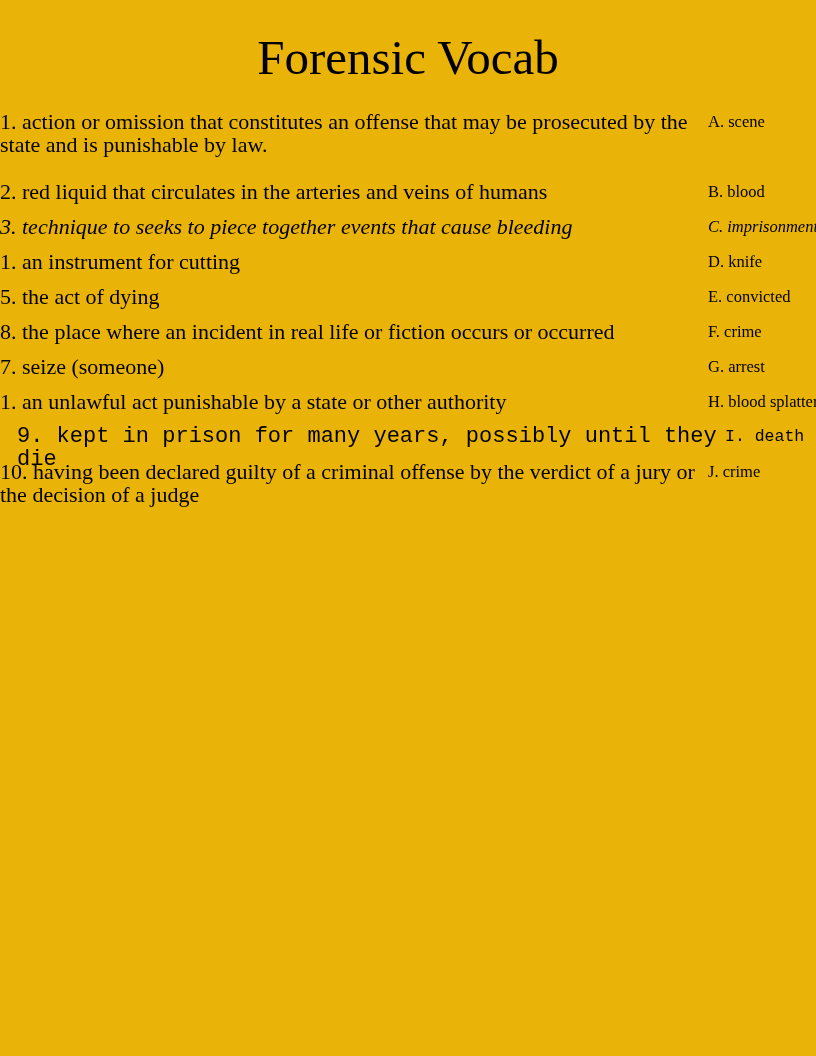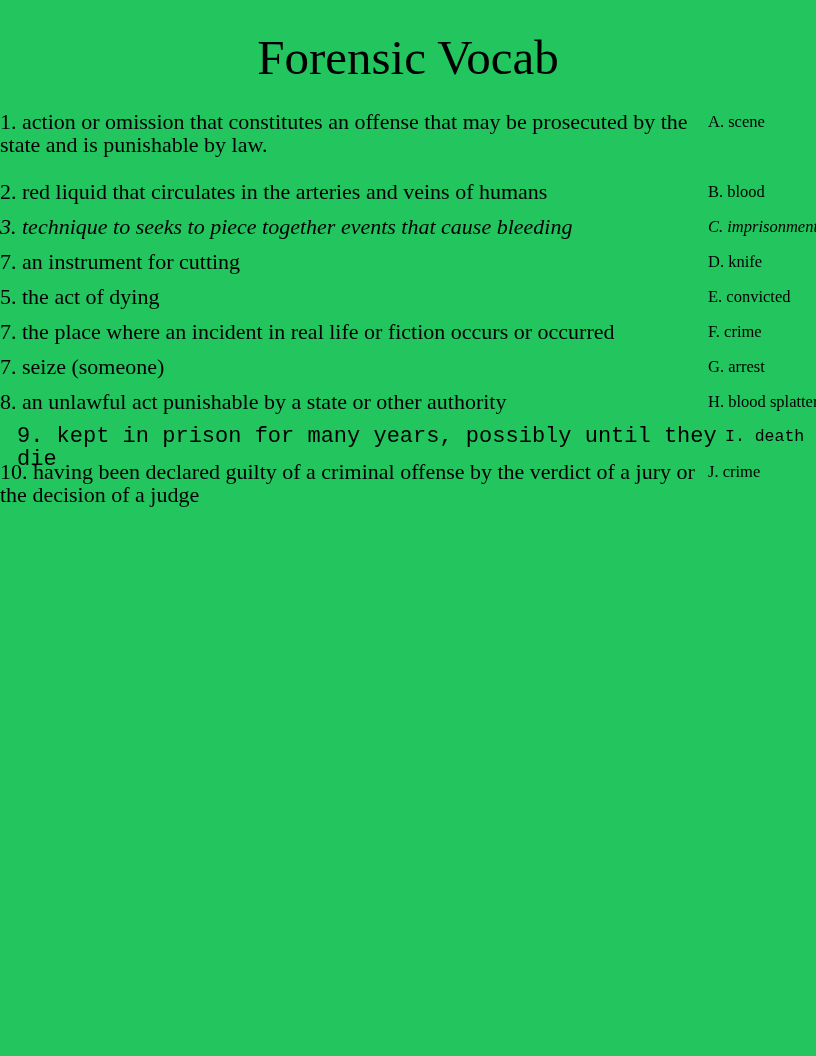--- a/index.html
+++ b/index.html
@@ -11,21 +11,21 @@
     width: 816px;
     height: 1056px;
     font-family: "Liberation Serif", "DejaVu Serif", serif;
     color: #000000;
     overflow: hidden;
   }
   .page {
     position: relative;
     width: 816px;
     height: 1056px;
-    background: #22c55e;
+    background: #eab308;
     box-sizing: border-box;
   }
   .doc-title {
     width: 816px;
     text-align: center;
     font-size: 49px;
     line-height: 1.0;
     font-weight: normal;
     margin: 0;
     padding-top: 33px;
@@ -77,37 +77,37 @@
       </div>
       <div class="row" style="position: absolute; top: 70px; left: 0px; height: 35px;">
         <div class="prompt">2. red liquid that circulates in the arteries and veins of humans</div>
         <div class="option">B. blood</div>
       </div>
       <div class="row" style="position: absolute; top: 105px; left: 0px; height: 35px; font-style: italic;">
         <div class="prompt">3. technique to seeks to piece together events that cause bleeding</div>
         <div class="option">C. imprisonment</div>
       </div>
       <div class="row" style="position: absolute; top: 140px; left: 0px; height: 35px;">
-        <div class="prompt">7. an instrument for cutting</div>
+        <div class="prompt">1. an instrument for cutting</div>
         <div class="option">D. knife</div>
       </div>
       <div class="row" style="position: absolute; top: 175px; left: 0px; height: 35px;">
         <div class="prompt">5. the act of dying</div>
         <div class="option">E. convicted</div>
       </div>
       <div class="row" style="position: absolute; top: 210px; left: 0px; height: 35px;">
-        <div class="prompt">7. the place where an incident in real life or fiction occurs or occurred</div>
+        <div class="prompt">8. the place where an incident in real life or fiction occurs or occurred</div>
         <div class="option">F. crime</div>
       </div>
       <div class="row" style="position: absolute; top: 245px; left: 0px; height: 35px;">
         <div class="prompt">7. seize (someone)</div>
         <div class="option">G. arrest</div>
       </div>
       <div class="row" style="position: absolute; top: 280px; left: 0px; height: 35px;">
-        <div class="prompt">8. an unlawful act punishable by a state or other authority</div>
+        <div class="prompt">1. an unlawful act punishable by a state or other authority</div>
         <div class="option">H. blood splatter</div>
       </div>
       <div class="row" style="position: absolute; top: 315px; left: 17px; height: 35px; font-family: Liberation Mono, monospace;">
         <div class="prompt">9. kept in prison for many years, possibly until they die</div>
         <div class="option">I. death</div>
       </div>
       <div class="row" style="position: absolute; top: 350px; left: 0px; height: 35px;">
         <div class="prompt">10. having been declared guilty of a criminal offense by the verdict of a jury or the decision of a judge</div>
         <div class="option">J. crime</div>
       </div>

